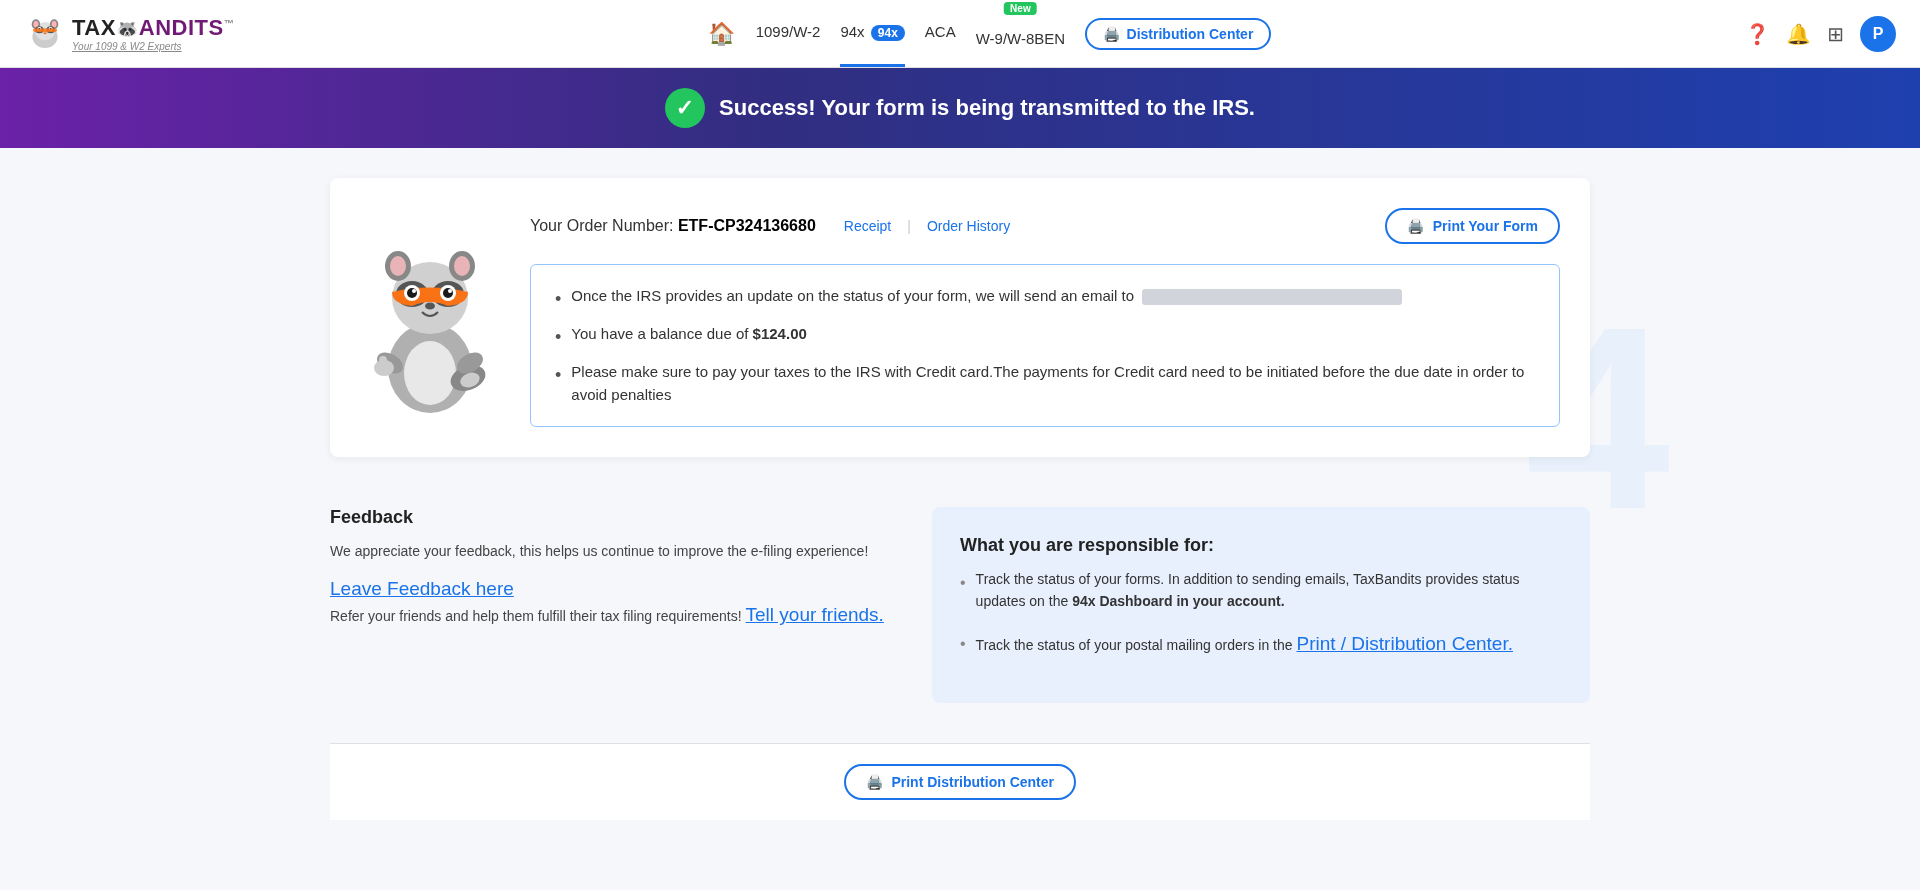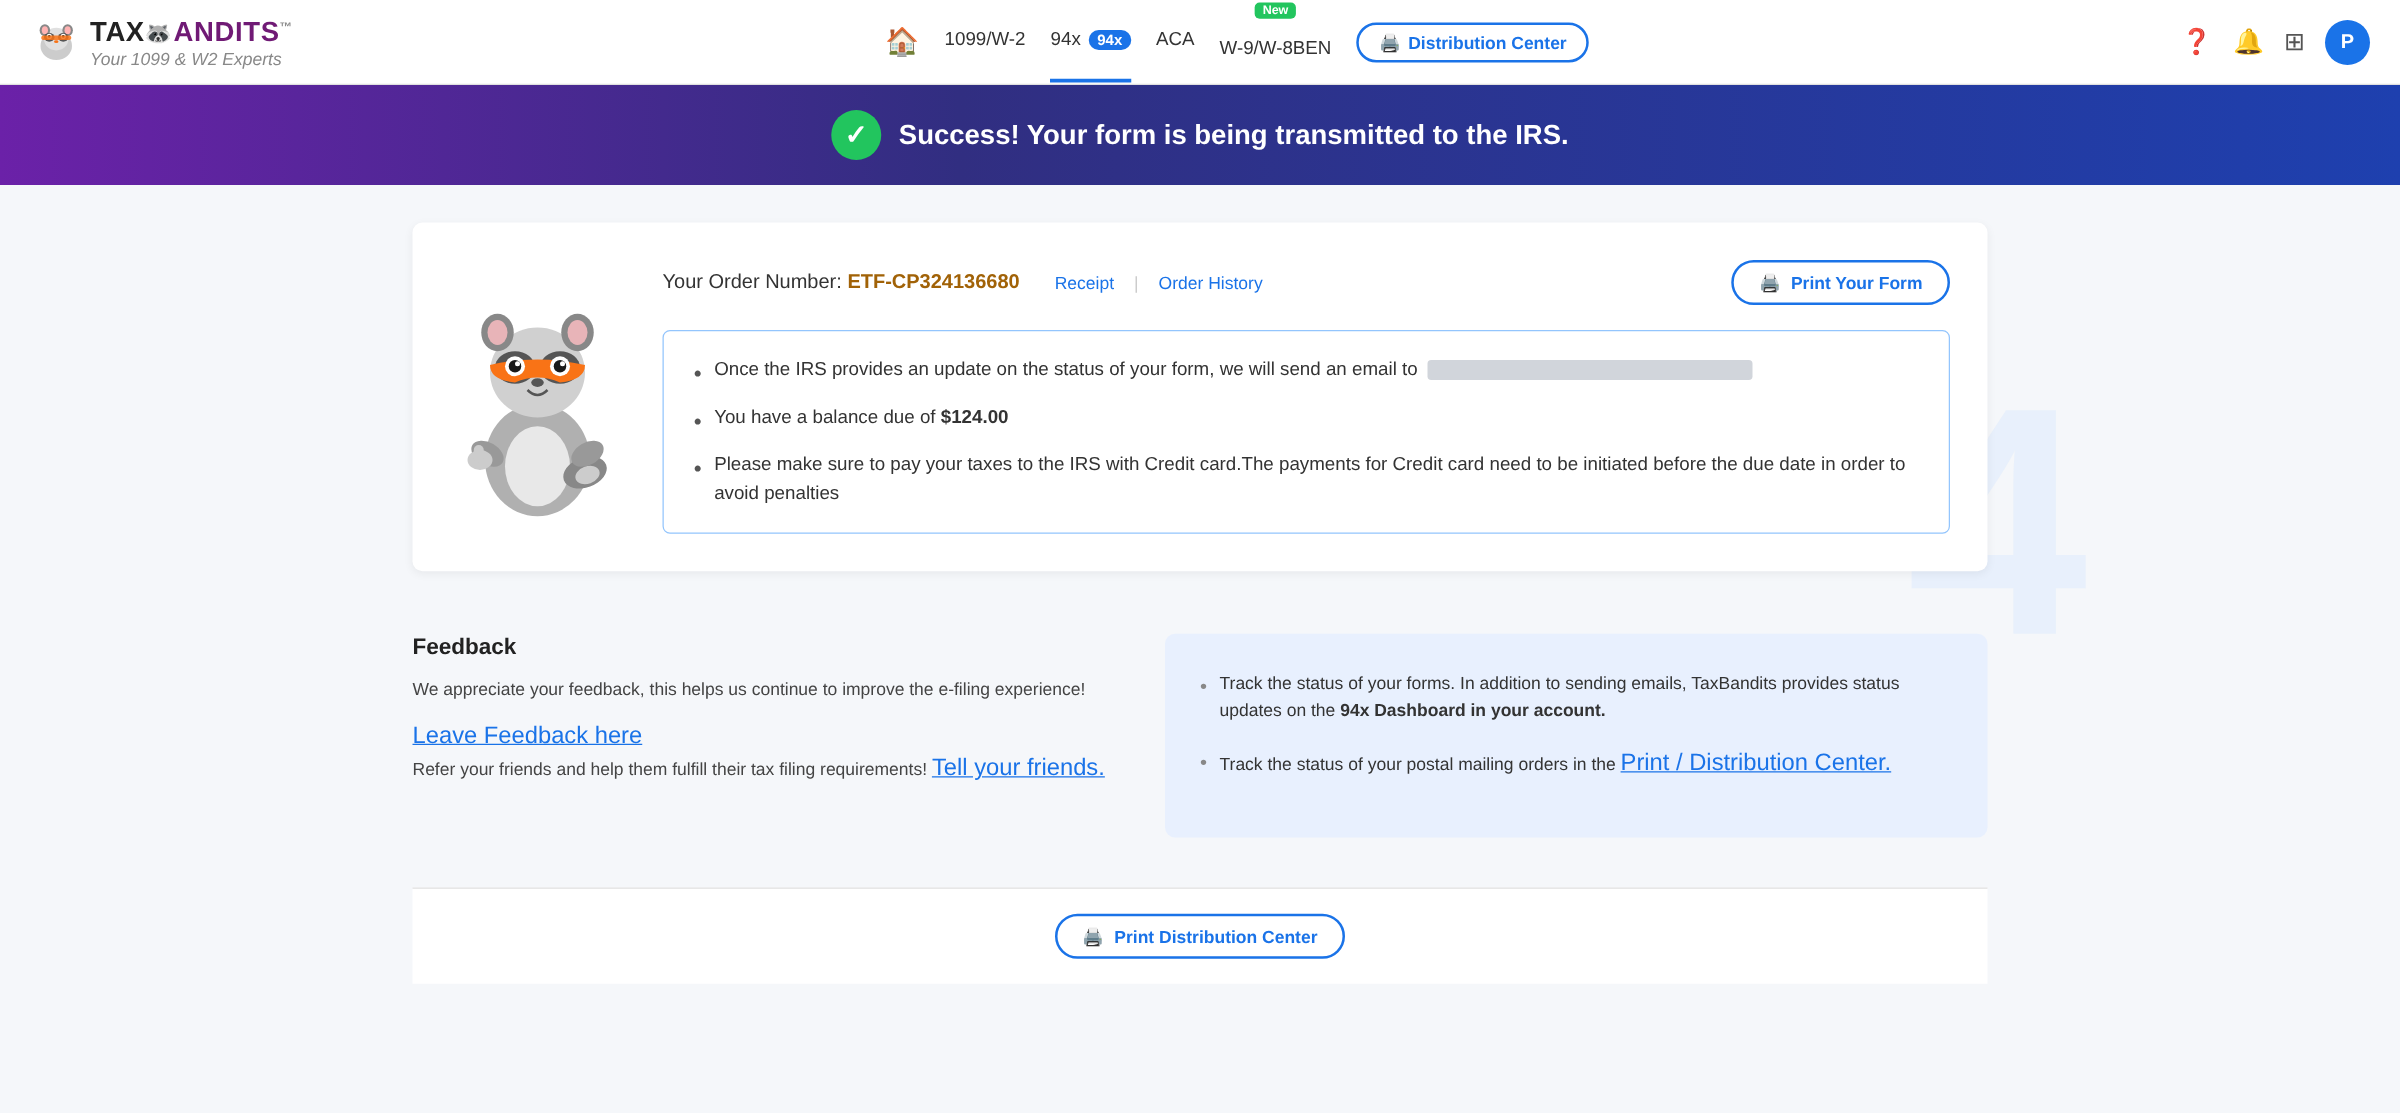--- a/index.html
+++ b/index.html
@@ -28,23 +28,24 @@
     }
     .logo-main {
       font-size: 22px;
       font-weight: 700;
       color: #222;
       letter-spacing: 0.5px;
     }
     .logo-main span.tax { color: #222; }
     .logo-main span.bandits { color: #701a75; }
     .logo-sub {
-      font-size: 14px;
+      font-size: 10px;
       color: #888;
       font-style: italic;
+      text-decoration: underline;
     }
     .raccoon-logo {
       width: 42px;
       height: 42px;
     }
     .nav-area {
       display: flex;
       align-items: center;
       gap: 20px;
     }
@@ -199,21 +200,21 @@
       align-items: center;
       justify-content: space-between;
       margin-bottom: 20px;
     }
     .order-number-text {
       font-size: 16px;
       color: #333;
     }
     .order-number-bold {
       font-weight: 700;
-      color: #a16207;
+      color: #000000;
     }
     .order-links {
       display: flex;
       align-items: center;
       gap: 16px;
       margin-left: 20px;
     }
     .order-link {
       color: #1a73e8;
       text-decoration: none;
@@ -546,20 +547,21 @@
       <p class="section-text">We appreciate your feedback, this helps us continue to improve the e-filing experience!</p>
       <a class="section-link">Leave Feedback here</a>
 
       <p class="section-text">
         <span>Refer your friends and help them fulfill their tax filing requirements!</span>
         <a class="section-link">Tell your friends.</a>
       </p>
     </div>
 
     <div class="responsible-col">
+      <h2 class="section-title">What you are responsible for:</h2>
       <ul class="responsible-list">
         <li>
           <span class="resp-bullet">•</span>
           <span>Track the status of your forms. In addition to sending emails, TaxBandits provides status updates on the <strong>94x Dashboard in your account.</strong></span>
         </li>
         <li>
           <span class="resp-bullet">•</span>
           <span>Track the status of your postal mailing orders in the <a class="section-link">Print / Distribution Center.</a></span>
         </li>
       </ul>

